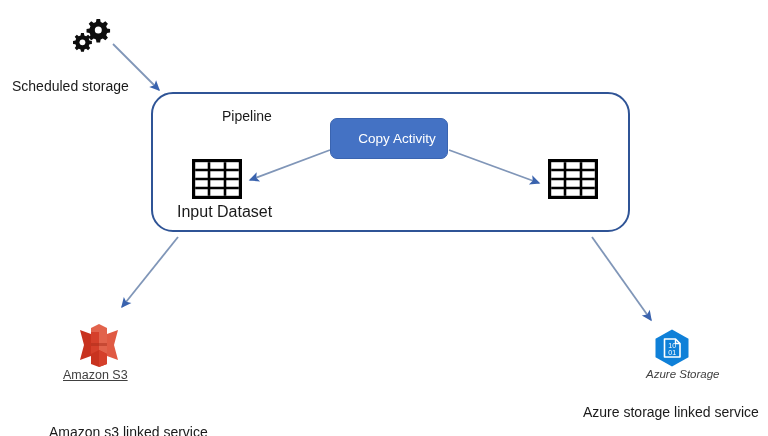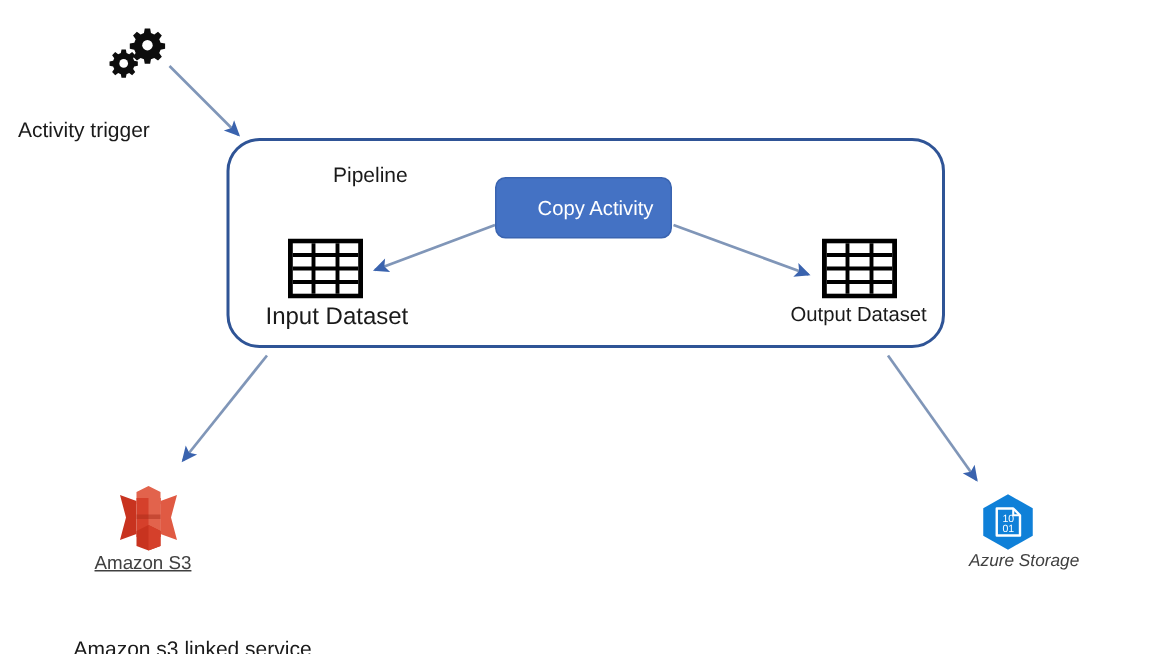--- a/index.html
+++ b/index.html
@@ -122,21 +122,21 @@
       <g fill="#0d0d0d">
         <path d="M13.0,17.0 l2.9,0 l0.45,2.4 l1.75,0.73 l2.0,-1.4 l2.05,2.05 l-1.4,2.0 l0.73,1.75 l2.4,0.45 l0,2.9
                  l-2.4,0.45 l-0.73,1.75 l1.4,2.0 l-2.05,2.05 l-2.0,-1.4 l-1.75,0.73 l-0.45,2.4 l-2.9,0
                  l-0.45,-2.4 l-1.75,-0.73 l-2.0,1.4 l-2.05,-2.05 l1.4,-2.0 l-0.73,-1.75 l-2.4,-0.45 l0,-2.9
                  l2.4,-0.45 l0.73,-1.75 l-1.4,-2.0 l2.05,-2.05 l2.0,1.4 l1.75,-0.73 Z"></path>
       </g>
       <circle cx="14.45" cy="26.3" r="2.9" fill="#ffffff"></circle>
     </svg>
   </div>
 
-  <div class="abs label label-scheduled">Activity trigger</div>
+  <div class="abs label label-scheduled">Scheduled storage</div>
 
   <div class="abs pipeline-box"></div>
 
   <div class="abs label label-pipeline">Pipeline</div>
 
   <div class="abs copy-activity">
     <span>Copy Activity</span>
   </div>
 
   <div class="abs icon-wrap ds-input">
@@ -158,21 +158,20 @@
       <rect x="1.6" y="1.6" width="46.8" height="36.8" fill="#ffffff" stroke="#000000" stroke-width="3.2"></rect>
       <g stroke="#000000" stroke-width="2.6">
         <line x1="3.2" y1="11" x2="46.8" y2="11"></line>
         <line x1="3.2" y1="20" x2="46.8" y2="20"></line>
         <line x1="3.2" y1="29" x2="46.8" y2="29"></line>
         <line x1="17" y1="3.2" x2="17" y2="36.8"></line>
         <line x1="33" y1="3.2" x2="33" y2="36.8"></line>
       </g>
     </svg>
   </div>
-  <div class="abs label label-output">Output Dataset</div>
 
   <div class="abs icon-wrap s3-icon">
     <svg width="46" height="46" viewBox="0 0 46 46" xmlns="http://www.w3.org/2000/svg">
 
       <path d="M4,8 L15,12 L15,34 L4,38 L8,23 Z" fill="#c8331f"></path>
 
       <path d="M42,8 L31,12 L31,34 L42,38 L38,23 Z" fill="#e05a43"></path>
 
       <path d="M23,2 L31,6 L31,14 L23,18 L15,14 L15,6 Z" fill="#e2634c"></path>
 
@@ -193,14 +192,15 @@
     <svg width="40" height="40" viewBox="0 0 40 40" xmlns="http://www.w3.org/2000/svg">
       <polygon points="20,1.5 36.5,10.8 36.5,29.2 20,38.5 3.5,29.2 3.5,10.8" fill="#0f80d8"></polygon>
 
       <path d="M12.5,11 L23.5,11 L28,15.5 L28,29 L12.5,29 Z" fill="none" stroke="#ffffff" stroke-width="1.6" stroke-linejoin="round"></path>
       <path d="M23.5,11 L23.5,15.5 L28,15.5" fill="none" stroke="#ffffff" stroke-width="1.4"></path>
       <text x="20.2" y="20.3" font-family="'Liberation Sans', sans-serif" font-size="7" fill="#ffffff" text-anchor="middle">10</text>
       <text x="20.2" y="26.6" font-family="'Liberation Sans', sans-serif" font-size="7" fill="#ffffff" text-anchor="middle">01</text>
     </svg>
   </div>
   <div class="abs label label-az-icon">Azure Storage</div>
+  <div class="abs label label-az-svc">Azure storage linked service</div>
 
 </div>
 
 </body></html>

